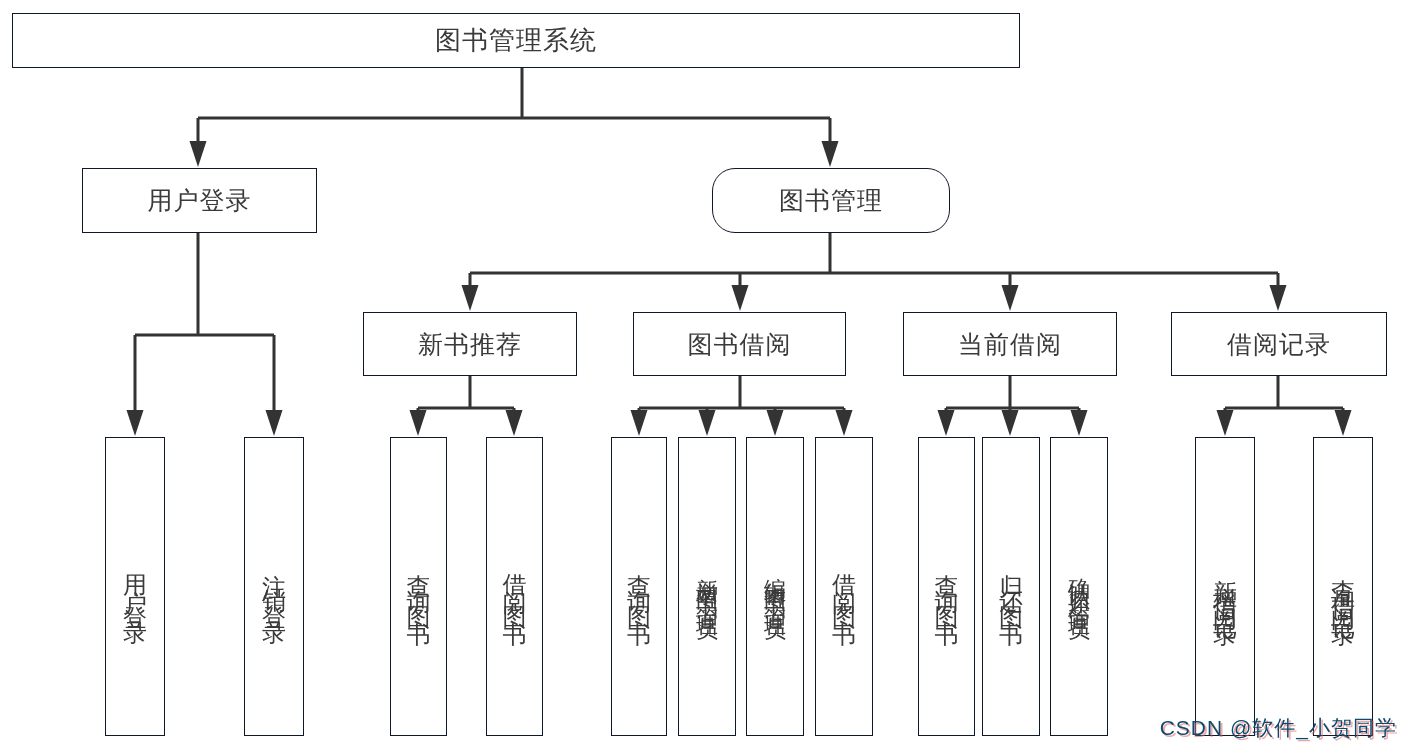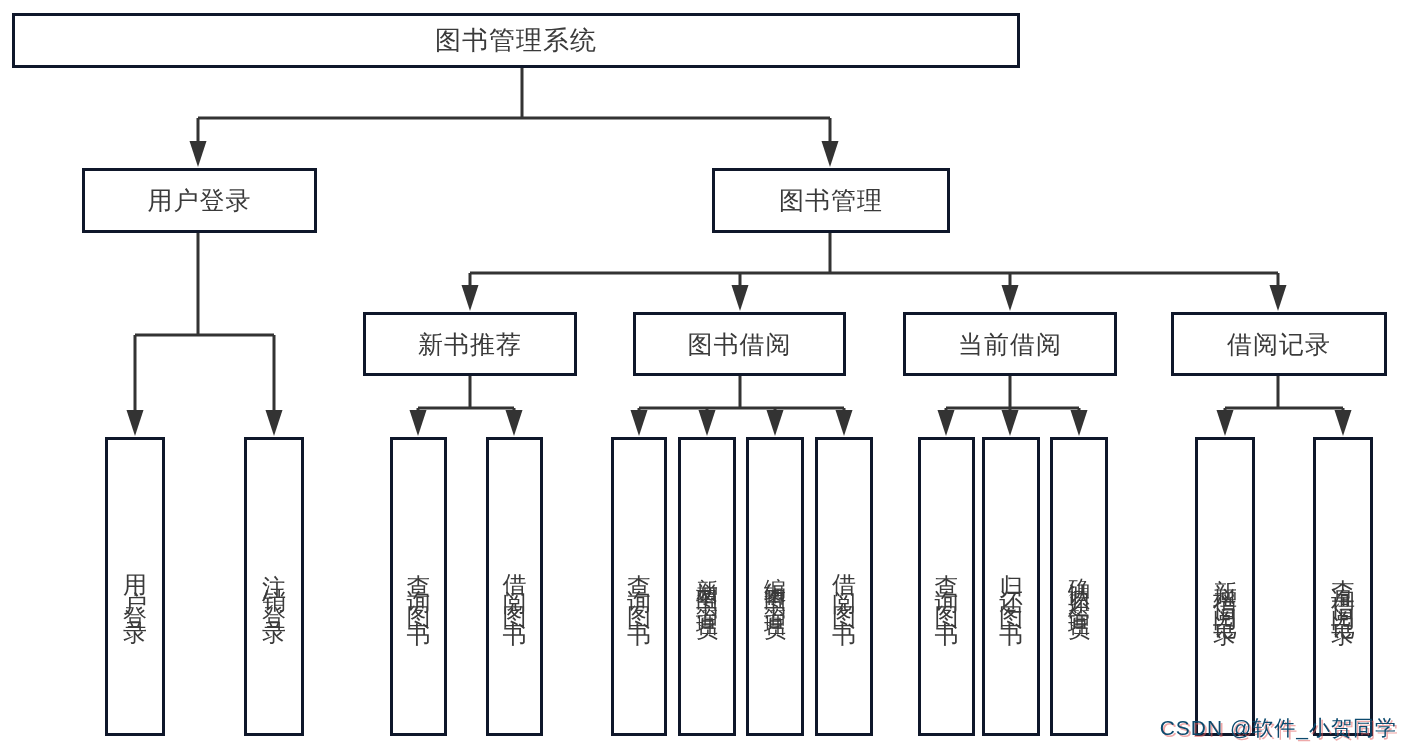--- a/index.html
+++ b/index.html
@@ -28,21 +28,21 @@
     fill: none;
   }
   .connector-layer polygon {
     fill: #333333;
     stroke: none;
   }
   .box {
     position: absolute;
     box-sizing: border-box;
     background: #ffffff;
-    border: 3px solid #0f172a;
+    border: 1px solid #0f172a;
     display: flex;
     align-items: center;
     justify-content: center;
     color: #3a3a3a;
   }
   .h-label {
     font-size: 25px;
     letter-spacing: 1px;
     white-space: nowrap;
   }
@@ -120,21 +120,21 @@
     </g>
   </svg>
 
   <div class="box root-box" style="left:12px; top:13px; width:1008px; height:55px;">
     <span class="h-label">图书管理系统</span>
   </div>
 
   <div class="box" style="left:82px; top:168px; width:235px; height:65px;">
     <span class="h-label">用户登录</span>
   </div>
-  <div class="box" style="left:712px; top:168px; width:238px; height:65px;">
+  <div class="box" style="left:712px; top:168px; width:238px; height:65px;border-radius:23px;">
     <span class="h-label">图书管理</span>
   </div>
 
   <div class="box" style="left:363px; top:312px; width:214px; height:64px;">
     <span class="h-label">新书推荐</span>
   </div>
   <div class="box" style="left:633px; top:312px; width:213px; height:64px;">
     <span class="h-label">图书借阅</span>
   </div>
   <div class="box" style="left:903px; top:312px; width:214px; height:64px;text-align:center;">

